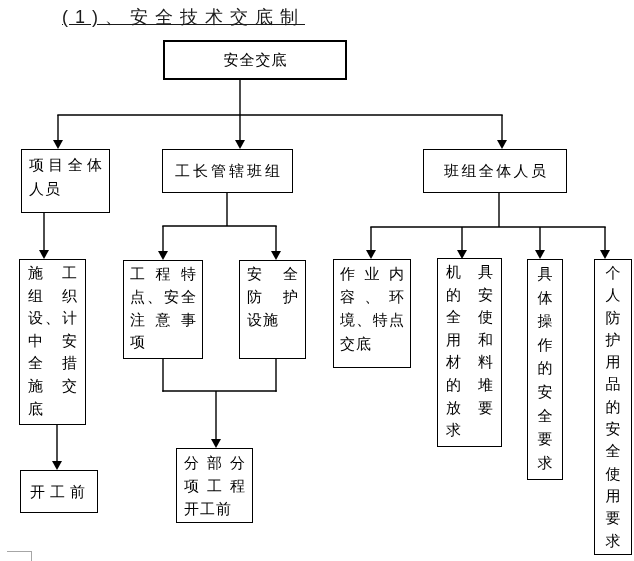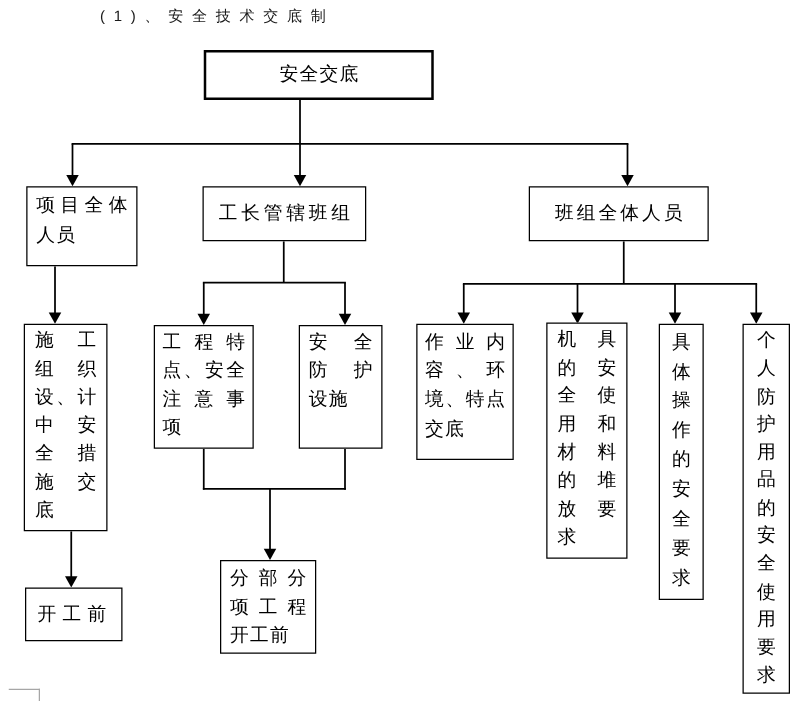--- a/index.html
+++ b/index.html
@@ -1,22 +1,22 @@
 <!DOCTYPE html>
 <html><head>
 <meta charset="utf-8">
 <style>
   html,body{margin:0;padding:0;background:#fff;}
   .page{
     position:relative;width:634px;height:561px;background:#ffffff;
     overflow:hidden;font-family:"Liberation Sans",sans-serif;color:#000;
   }
   .title{
-    position:absolute;left:80px;top:5px;font-size:12px;letter-spacing:7px;
-    white-space:nowrap;color:#1a1a1a;
+    position:absolute;left:62px;top:5px;font-size:18px;letter-spacing:7px;
+    white-space:nowrap;color:#1a1a1a;text-decoration:underline;
   }
   .connectors{position:absolute;left:0;top:0;pointer-events:none;}
   .box{
     position:absolute;box-sizing:border-box;border:1.5px solid #000;background:#fff;
     font-size:15px;line-height:24px;display:flex;flex-direction:column;
     padding:3px 7px;
   }
   .box.thick{border-width:2px;}
   .box.vcenter{justify-content:center;}
   .tline{display:flex;align-items:center;}

